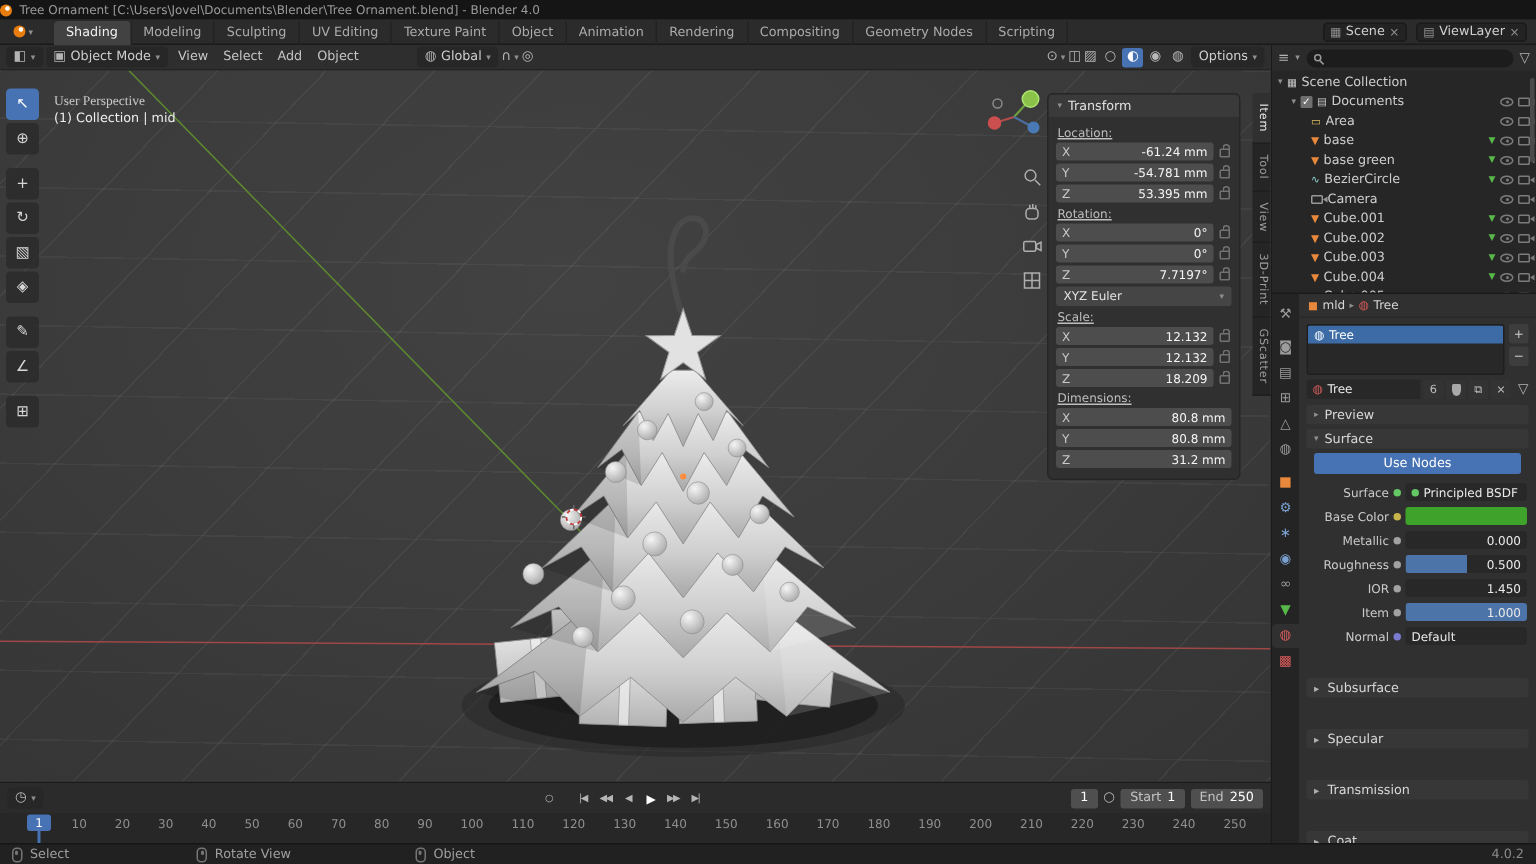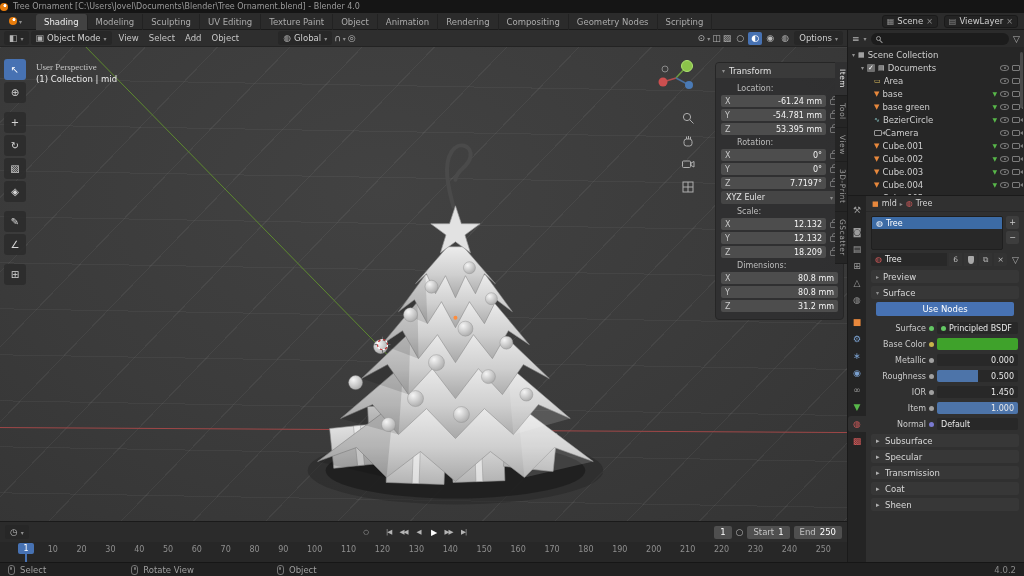--- a/index.html
+++ b/index.html
@@ -62,26 +62,26 @@
   .tools { position:absolute; left:4px; top:12px; display:flex; flex-direction:column; gap:2px; }
   .tool { width:22px; height:21px; background:rgba(44,44,44,.92); border-radius:3px;
     display:flex; align-items:center; justify-content:center; color:#d6d6d6; font-size:10px; }
   .tool.active { background:#4772b3; color:#fff; }
   .tgap { height:5px; }
 
   .gizmo { position:absolute; right:148px; top:8px; }
   .vp-nav { position:absolute; right:152px; top:64px; display:flex; flex-direction:column; gap:9px; opacity:.85; }
 
   
-  .npanel { position:absolute; right:3px; top:15px; width:129px; background:rgba(48,48,49,.97);
+  .npanel { position:absolute; right:20px; top:15px; width:129px; background:rgba(48,48,49,.97);
     border:1px solid #262626; border-radius:4px; overflow:hidden; font-size:8px; }
   .np-h { height:15px; background:#3a3a3a; display:flex; align-items:center; gap:4px; padding:0 6px;
     color:#e0e0e0; font-size:8.5px; }
   .np-body { padding:3px 5px 5px; }
-  .np-label { color:#bdbdbd; margin:3px 16px 2px; }
+  .np-label { color:#bdbdbd; margin:3px 1px 2px;text-decoration:underline; }
   .np-row { display:flex; align-items:center; gap:3px; margin-bottom:2px; }
   .nfield { flex:1; height:12px; background:#4d4d4d; border-radius:2px; display:flex;
     align-items:center; justify-content:space-between; padding:0 4px; }
   .nfield .ax { color:#c9c9c9; }
   .nfield .val { color:#f4f4f4; }
   .nselect { height:13px; background:#454545; border-radius:2px; display:flex; align-items:center;
     justify-content:space-between; padding:0 5px; color:#e3e3e3; margin:1px 0 2px; }
   .lock { width:7px; height:6px; border:1px solid #8f8f8f; border-radius:1px; position:relative;
     margin:2px 1px 0; opacity:.7; }
   .lock:before { content:""; position:absolute; top:-4px; left:1px; width:3px; height:3px;
@@ -158,21 +158,21 @@
     align-items:center; justify-content:center; font-size:8px; }
   .db-row { display:flex; align-items:center; gap:2px; margin:0 5px 4px; }
   .db-field { flex:1; height:13px; background:#282828; border-radius:2px 0 0 2px; display:flex;
     align-items:center; gap:3px; padding:0 4px; color:#ececec; }
   .db-btn { width:13px; height:13px; background:#333; display:flex; align-items:center; justify-content:center;
     color:#bdbdbd; font-size:7.5px; }
   .db-btn.last { border-radius:0 2px 2px 0; }
   .i-shield { width:6px; height:8px; background:#bdbdbd; border-radius:1px 1px 50% 50%; opacity:.85; }
   .sec { height:13px; background:#373737; border-radius:2px; margin:3px 5px; display:flex;
     align-items:center; gap:4px; padding:0 5px; color:#d8d8d8; font-size:8.5px; }
-  .sec-list span { display:flex; height:13px; background:#373737; border-radius:2px; margin:3px 5px;
+  .sec-list span { display:flex; height:13px; background:#373737; border-radius:2px; margin:21px 5px;
     align-items:center; padding:0 5px 0 14px; color:#d8d8d8; font-size:8.5px; position:relative; }
   .sec-list span:before { content:"▸"; position:absolute; left:5px; font-size:7px; color:#b0b0b0; }
   .use-nodes { height:14px; background:#4772b3; border-radius:2px; margin:2px 10px 5px; color:#fff;
     display:flex; align-items:center; justify-content:center; font-size:8.5px; }
   .prow { display:flex; align-items:center; height:14px; margin:2px 6px 2px 0; gap:3px; }
   .plabel { width:60px; text-align:right; color:#cbcbcb; flex:0 0 auto; }
   .sock { width:5px; height:5px; border-radius:50%; flex:0 0 auto; }
   .pfield { flex:1; height:12px; background:#282828; border-radius:2px; display:flex; align-items:center;
     padding:0 4px; gap:3px; color:#e9e9e9; position:relative; overflow:hidden; }
   .pfield .rt { margin-left:auto; }

